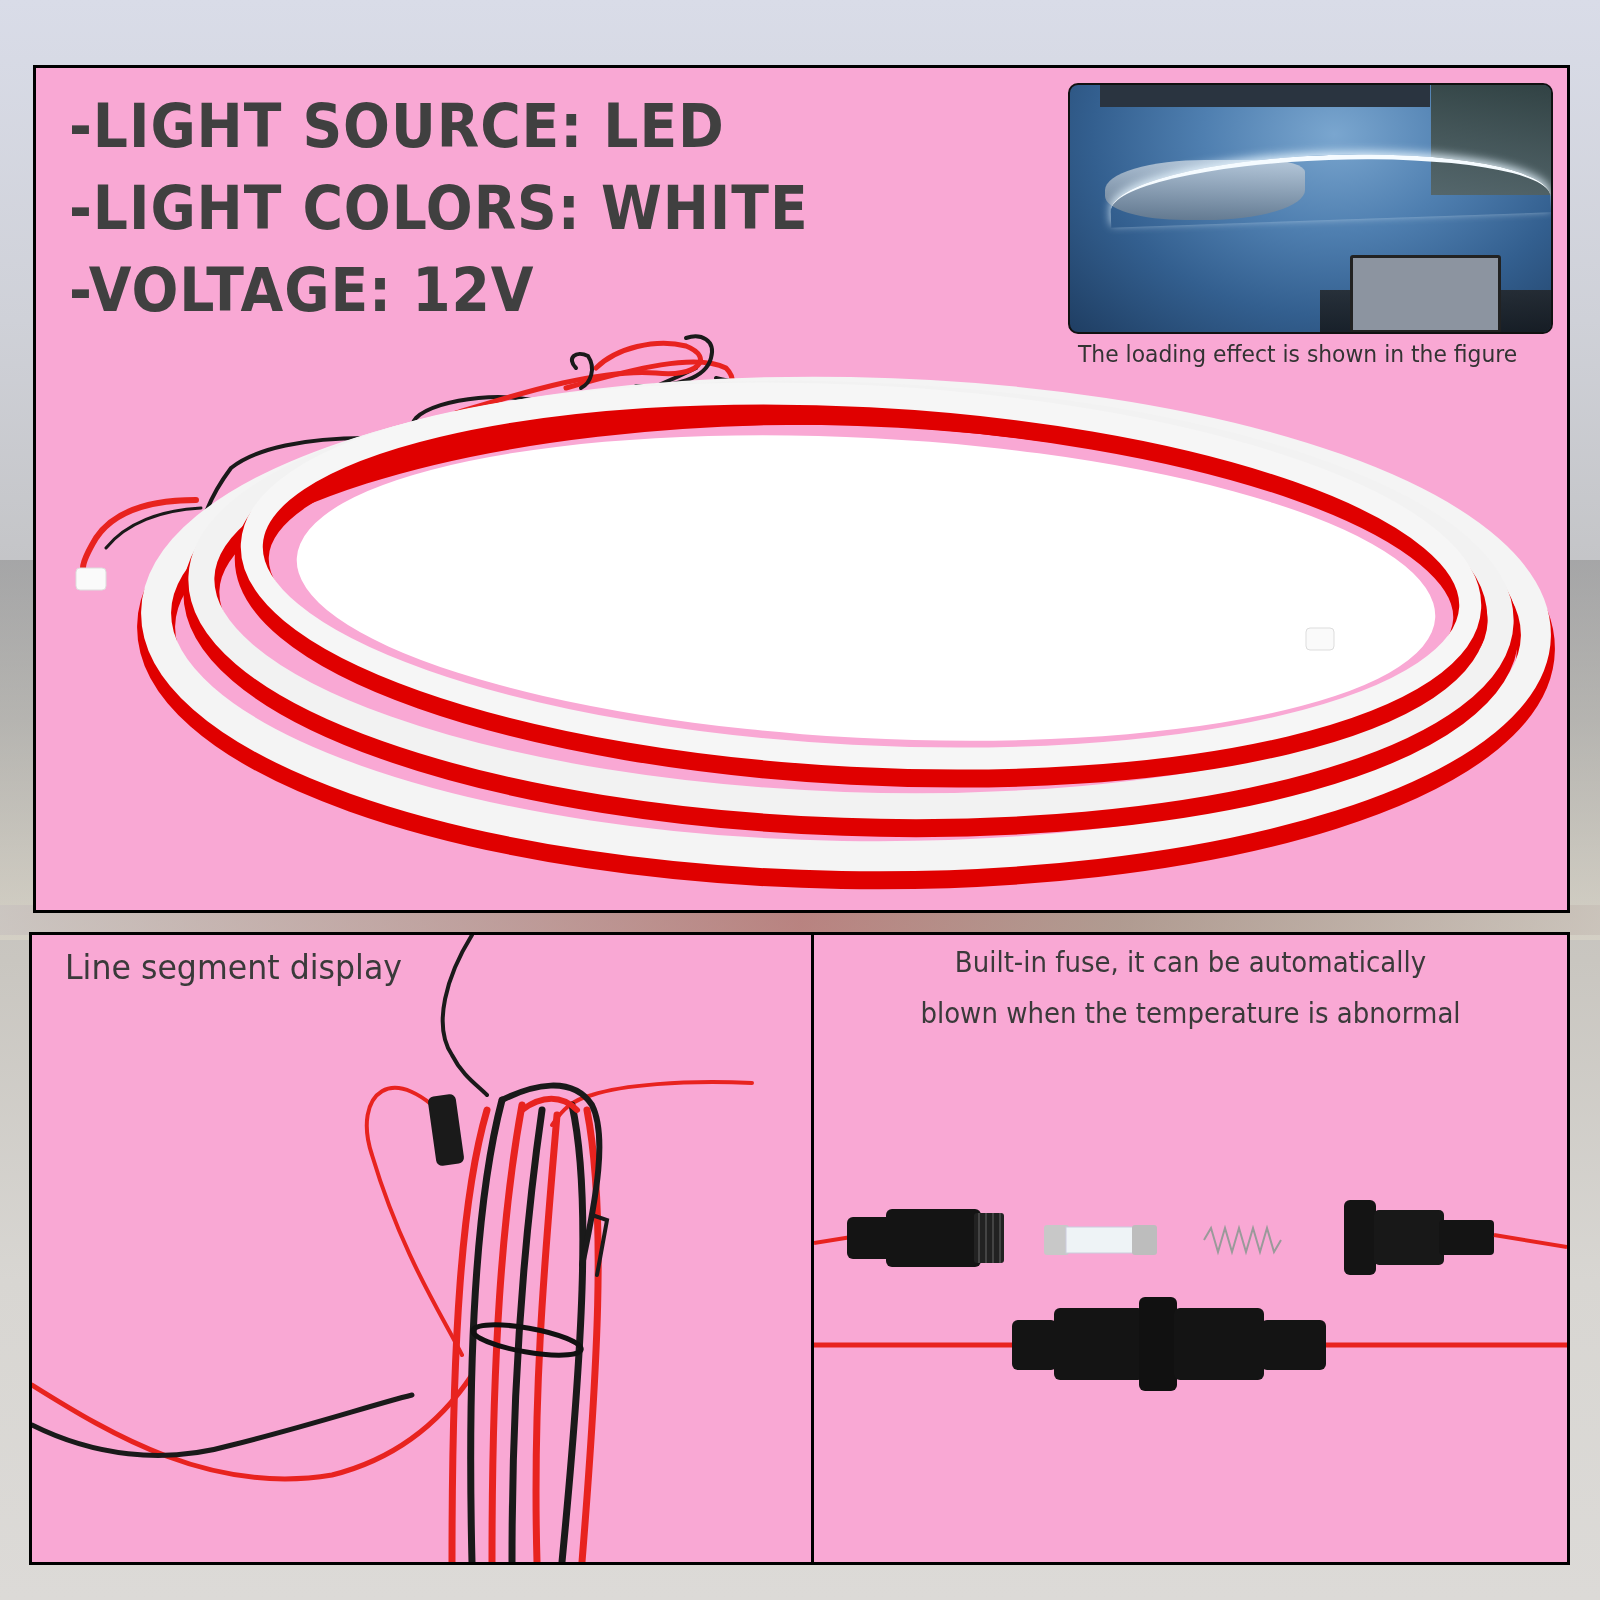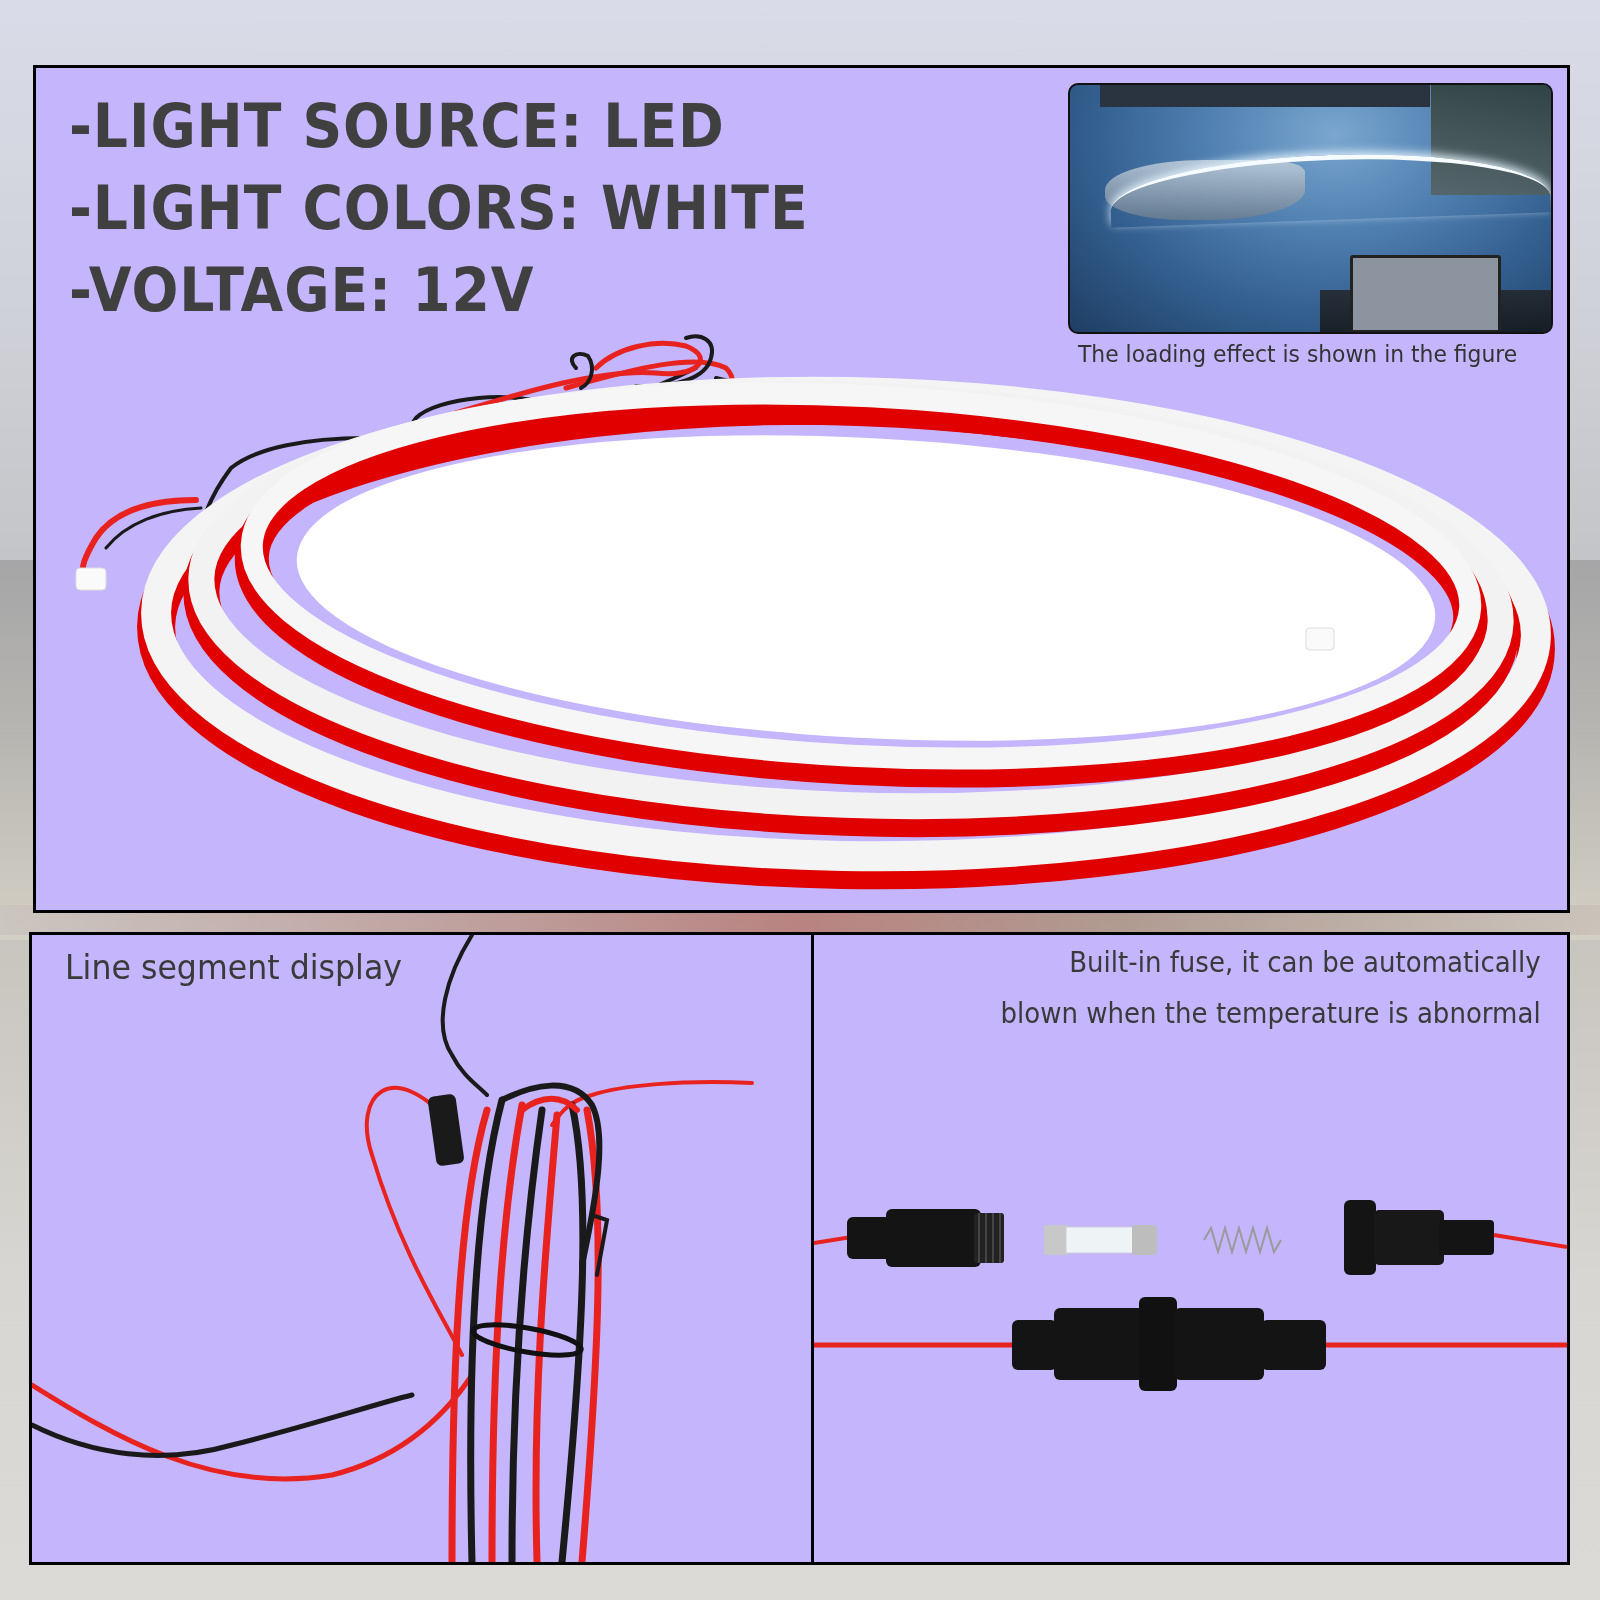--- a/index.html
+++ b/index.html
@@ -11,21 +11,21 @@
     .bg-ground {
       position:absolute; left:0; right:0; top:560px; height:380px;
       background: linear-gradient(180deg, rgba(140,140,140,0.55), rgba(220,215,200,0.6));
     }
     .bg-bar {
       position:absolute; left:0; right:0; top:905px; height:30px;
       background: linear-gradient(90deg, #c9c3c0 0%, #b89090 30%, #b06a6a 50%, #a58a80 70%, #c8c0b8 100%);
       opacity:0.75;
     }
     .panel {
-      position:absolute; background:#c4b5fd; border:3px solid #000; box-sizing:border-box; overflow:hidden;
+      position:absolute; background:#f9a8d4; border:3px solid #000; box-sizing:border-box; overflow:hidden;
     }
     #panel-top { left:33px; top:65px; width:1537px; height:848px; }
     #panel-bl { left:29px; top:932px; width:898px; height:633px; }
     #panel-br { left:811px; top:932px; width:759px; height:633px; }
 
     .spec {
       position:absolute; left:33px; font-weight:bold; color:#404040;
       font-size:60px; letter-spacing:1px; line-height:1;
       font-family:"DejaVu Sans", sans-serif; transform:scaleX(0.92); transform-origin:left center;
     }
@@ -57,21 +57,21 @@
     #car-caption { left:1042px; top:273px; }
 
     .strip-art { position:absolute; left:0; top:0; width:1531px; height:842px; }
 
     .panel-label {
       position:absolute; color:#3a3a3a; font-size:34px; font-family:"DejaVu Sans", sans-serif;
       transform:scaleX(0.93); transform-origin:left center;
     }
     #label-line-segment { left:33px; top:12px; }
     #fuse-caption {
-      position:absolute; left:0; width:753px; top:2px; text-align:right;
+      position:absolute; left:0; width:753px; top:2px; text-align:center;
       color:#3a3a3a; font-size:28px; line-height:51px; font-family:"DejaVu Sans", sans-serif;
     }
     .fuse-caption-line { display:block; transform:scaleX(0.93); }
     svg { display:block; }
   </style>
 </head>
 <body>
 
 <div class="bg-ground"></div>
 <div class="bg-bar"></div>

